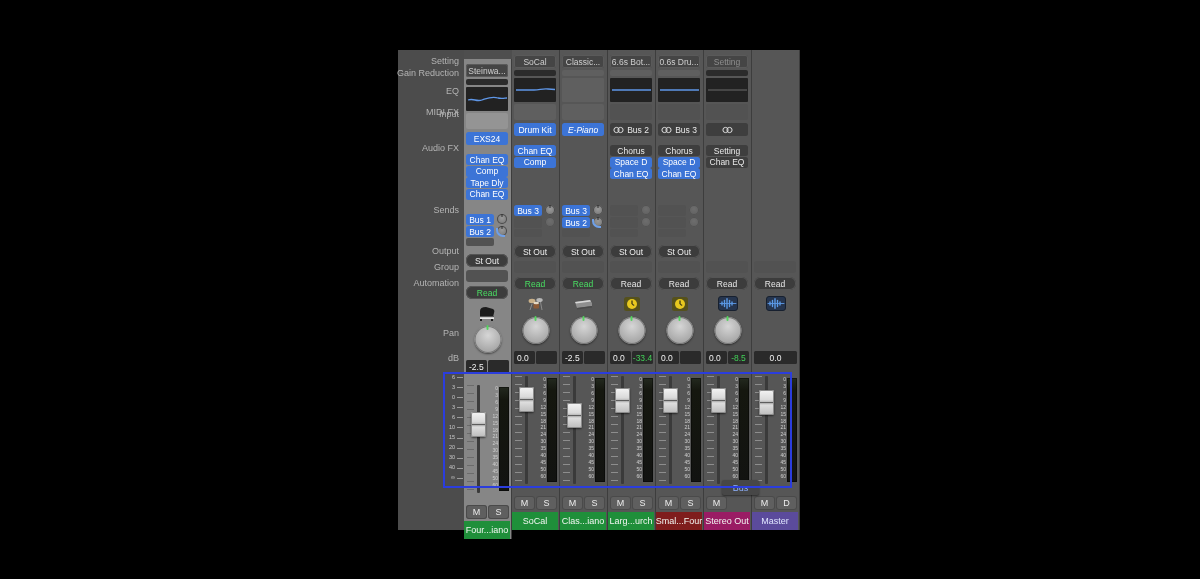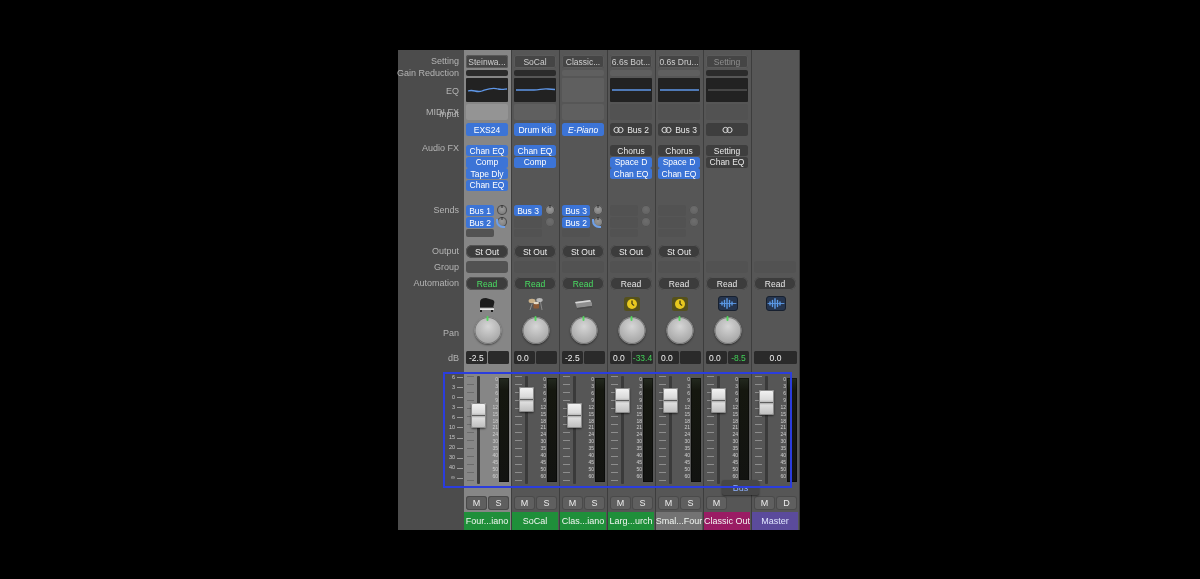--- a/index.html
+++ b/index.html
@@ -122,21 +122,21 @@
           <span>40</span>
           <i></i>
         </div>
         <div class="rrow">
           <span>∞</span>
           <i></i>
         </div>
       </div>
 
     <div id="strips">
-        <div class="strip sel" style="left: 66px;">
+        <div class="strip sel" style="left: 66px; margin-top: 9px;">
           <div class="btn header" style="top: 5px; height: 13px;">Steinwa...</div>
           <div class="slot darkbar" style="top: 20px; height: 6px;"></div>
           <div class="eqthumb">
             <svg width="43" height="24" viewBox="0 0 43 24">
               <path d="M2 13 C8 11 10 15 16 13 C22 11 26 9 32 11 C36 12 39 11 41 11" fill="none" stroke="#5f97e8" stroke-width="1.3"></path>
             </svg>
           </div>
           <div class="slot" style="top: 54px; height: 16px;"></div>
           <div class="btn blue" style="top: 73px; height: 13px;">
             <span>EXS24</span>
@@ -452,21 +452,21 @@
               <span>35</span>
               <span>40</span>
               <span>45</span>
               <span>50</span>
               <span>60</span>
             </div>
             <div class="meter"></div>
           </div>
           <div class="msbtn" style="left: 2px;">M</div>
           <div class="msbtn" style="left: 24px;">S</div>
-          <div class="namebar" style="background: #737373;">Smal...Four</div>
+          <div class="namebar" style="background: #7f1d1d;">Smal...Four</div>
         </div>
         <div class="strip" style="left: 306px;">
           <div class="btn header dim" style="top: 5px; height: 13px;">Setting</div>
           <div class="slot darkbar" style="top: 20px; height: 6px;"></div>
           <div class="eqthumb">
             <svg width="43" height="24" viewBox="0 0 43 24">
               <line x1="2" y1="12" x2="41" y2="12" stroke="#6b6b6b" stroke-width="1.1"></line>
             </svg>
           </div>
           <div class="slot dim" style="top: 54px; height: 16px;"></div>
@@ -517,21 +517,21 @@
               <span>30</span>
               <span>35</span>
               <span>40</span>
               <span>45</span>
               <span>50</span>
               <span>60</span>
             </div>
             <div class="meter"></div>
           </div>
           <div class="msbtn" style="left: 2px;">M</div>
-          <div class="namebar" style="background: rgb(154, 28, 100);">Classic Out</div>
+          <div class="namebar" style="background: rgb(154, 28, 100);">Stereo Out</div>
         </div>
         <div class="strip" style="left: 354px;">
           <div class="slot dim" style="top: 211px; height: 12px; border-radius: 3px;"></div>
           <div class="btn capsule" style="top: 227px; height: 13px; color: rgb(232, 232, 232);">Read</div>
           <div class="trackicon">
             <svg width="20" height="15" viewBox="0 0 20 15">
               <rect x="0.5" y="0.5" width="19" height="14" rx="2.5" fill="#26354e" stroke="#17202f" stroke-width="1"></rect>
               <g stroke="#5b9ae8" stroke-width="1.4" stroke-linecap="round">
                 <line x1="4" y1="6" x2="4" y2="9"></line>
                 <line x1="6.5" y1="4.5" x2="6.5" y2="10.5"></line>

